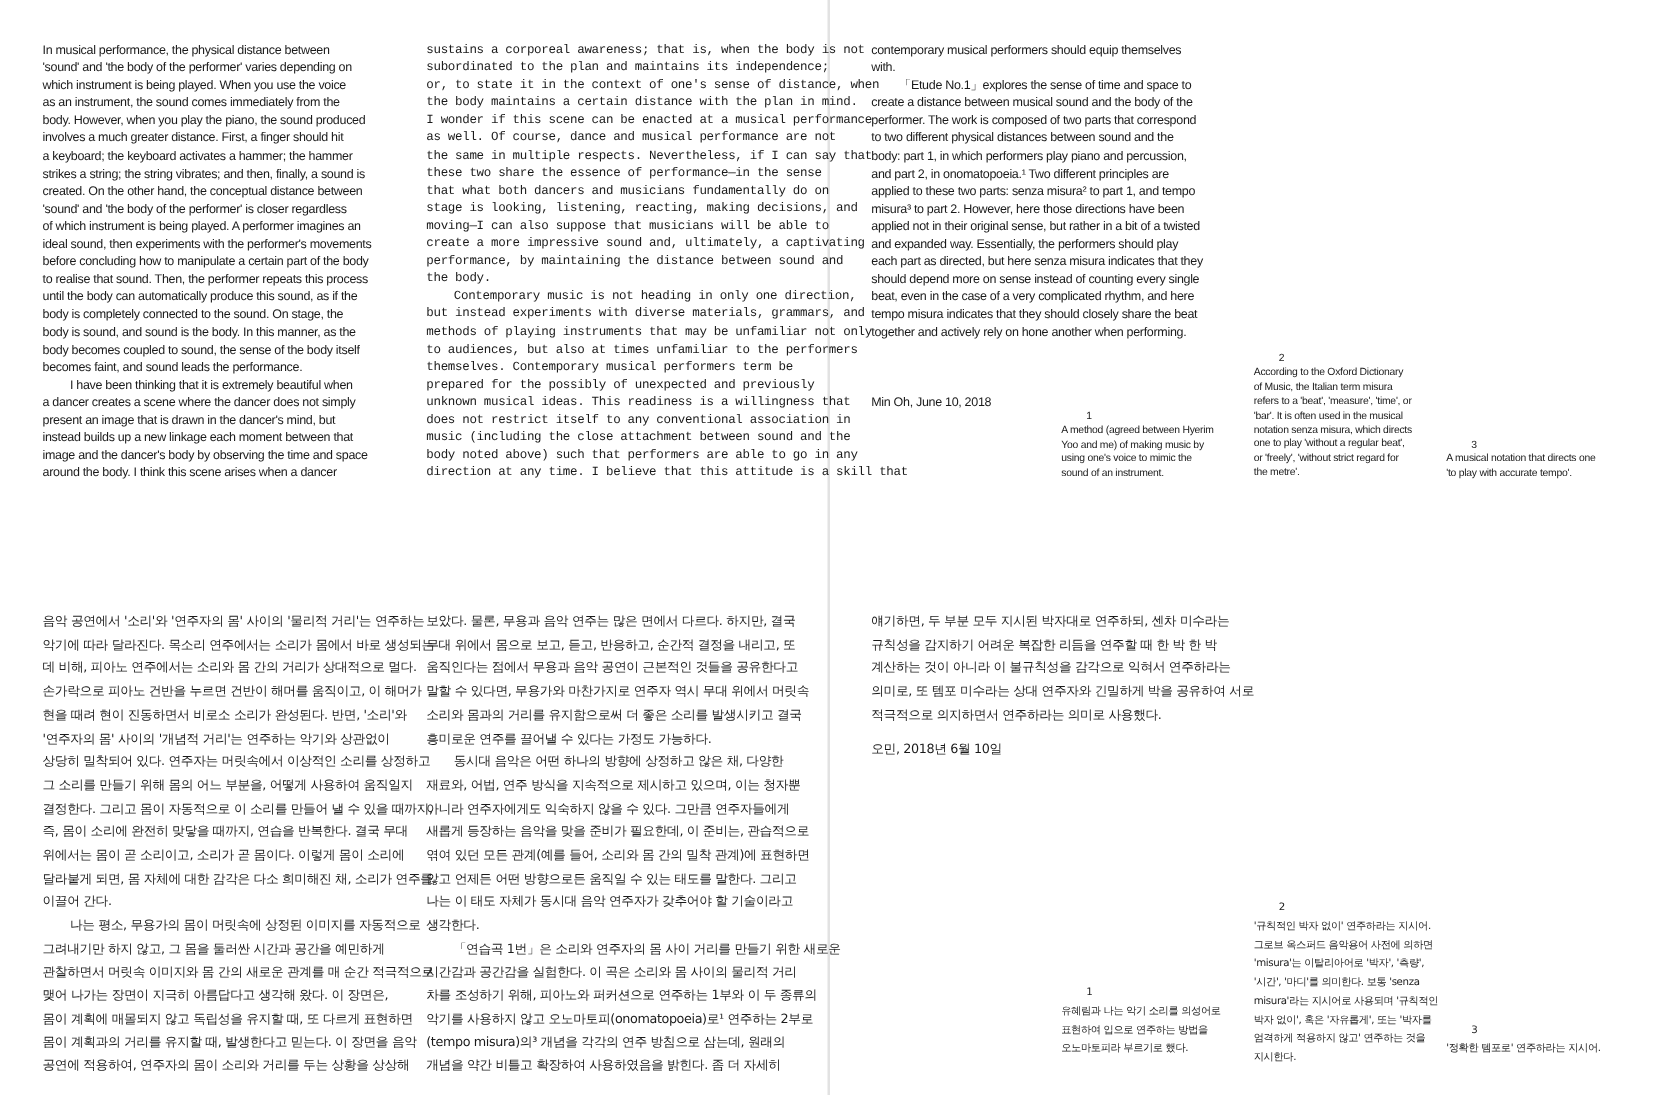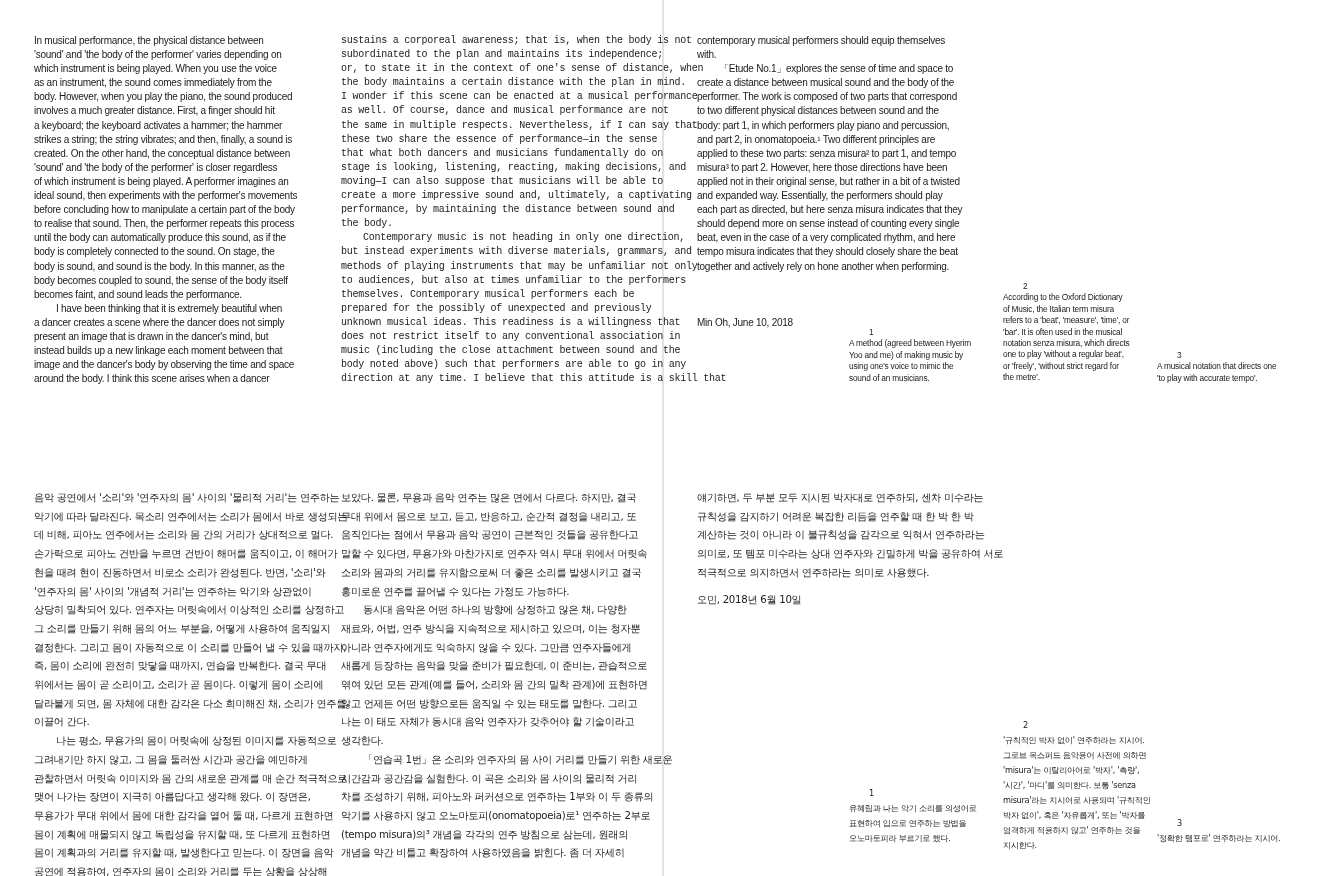--- a/index.html
+++ b/index.html
@@ -62,21 +62,21 @@
     <span class="line">that what both dancers and musicians fundamentally do on</span>
     <span class="line">stage is looking, listening, reacting, making decisions, and</span>
     <span class="line">moving—I can also suppose that musicians will be able to</span>
     <span class="line">create a more impressive sound and, ultimately, a captivating</span>
     <span class="line">performance, by maintaining the distance between sound and</span>
     <span class="line">the body.</span>
     <span class="line indent">Contemporary music is not heading in only one direction,</span>
     <span class="line">but instead experiments with diverse materials, grammars, and</span>
     <span class="line">methods of playing instruments that may be unfamiliar not only</span>
     <span class="line">to audiences, but also at times unfamiliar to the performers</span>
-    <span class="line">themselves. Contemporary musical performers each be</span>
+    <span class="line">themselves. Contemporary musical performers term be</span>
     <span class="line">prepared for the possibly of unexpected and previously</span>
     <span class="line">unknown musical ideas. This readiness is a willingness that</span>
     <span class="line">does not restrict itself to any conventional association in</span>
     <span class="line">music (including the close attachment between sound and the</span>
     <span class="line">body noted above) such that performers are able to go in any</span>
     <span class="line">direction at any time. I believe that this attitude is a skill that</span>
   </div>
 <div class="col en" id="en-col3" style="left:697px; top:34px; width:295px;">
     <span class="line">contemporary musical performers should equip themselves</span>
     <span class="line">with.</span>
@@ -96,21 +96,21 @@
     <span class="line">tempo misura indicates that they should closely share the beat</span>
     <span class="line">together and actively rely on hone another when performing.</span>
   </div>
 <div class="signature en" style="left:697px; top:288px;margin-top:28px;">Min Oh, June 10, 2018</div>
 
 <div class="fn" id="en-fn1" style="left:849px; top:327px; width:150px;">
     <span class="fn-num">1</span>
     <span class="line">A method (agreed between Hyerim</span>
     <span class="line">Yoo and me) of making music by</span>
     <span class="line">using one's voice to mimic the</span>
-    <span class="line">sound of an musicians.</span>
+    <span class="line">sound of an instrument.</span>
   </div>
 <div class="fn" id="en-fn2" style="left:1003px; top:281px; width:150px;">
     <span class="fn-num">2</span>
     <span class="line">According to the Oxford Dictionary</span>
     <span class="line">of Music, the Italian term misura</span>
     <span class="line">refers to a 'beat', 'measure', 'time', or</span>
     <span class="line">'bar'. It is often used in the musical</span>
     <span class="line">notation senza misura, which directs</span>
     <span class="line">one to play 'without a regular beat',</span>
     <span class="line">or 'freely', 'without strict regard for</span>
@@ -133,21 +133,20 @@
     <span class="line">그 소리를 만들기 위해 몸의 어느 부분을, 어떻게 사용하여 움직일지</span>
     <span class="line">결정한다. 그리고 몸이 자동적으로 이 소리를 만들어 낼 수 있을 때까지,</span>
     <span class="line">즉, 몸이 소리에 완전히 맞닿을 때까지, 연습을 반복한다. 결국 무대</span>
     <span class="line">위에서는 몸이 곧 소리이고, 소리가 곧 몸이다. 이렇게 몸이 소리에</span>
     <span class="line">달라붙게 되면, 몸 자체에 대한 감각은 다소 희미해진 채, 소리가 연주를</span>
     <span class="line">이끌어 간다.</span>
     <span class="line indent">나는 평소, 무용가의 몸이 머릿속에 상정된 이미지를 자동적으로</span>
     <span class="line">그려내기만 하지 않고, 그 몸을 둘러싼 시간과 공간을 예민하게</span>
     <span class="line">관찰하면서 머릿속 이미지와 몸 간의 새로운 관계를 매 순간 적극적으로</span>
     <span class="line">맺어 나가는 장면이 지극히 아름답다고 생각해 왔다. 이 장면은,</span>
-    <span class="line">무용가가 무대 위에서 몸에 대한 감각을 열어 둘 때, 다르게 표현하면</span>
     <span class="line">몸이 계획에 매몰되지 않고 독립성을 유지할 때, 또 다르게 표현하면</span>
     <span class="line">몸이 계획과의 거리를 유지할 때, 발생한다고 믿는다. 이 장면을 음악</span>
     <span class="line">공연에 적용하여, 연주자의 몸이 소리와 거리를 두는 상황을 상상해</span>
   </div>
 <div class="col ko" id="ko-col2" style="left:341px; top:489px; width:300px;">
     <span class="line">보았다. 물론, 무용과 음악 연주는 많은 면에서 다르다. 하지만, 결국</span>
     <span class="line">무대 위에서 몸으로 보고, 듣고, 반응하고, 순간적 결정을 내리고, 또</span>
     <span class="line">움직인다는 점에서 무용과 음악 공연이 근본적인 것들을 공유한다고</span>
     <span class="line">말할 수 있다면, 무용가와 마찬가지로 연주자 역시 무대 위에서 머릿속</span>
     <span class="line">소리와 몸과의 거리를 유지함으로써 더 좋은 소리를 발생시키고 결국</span>

